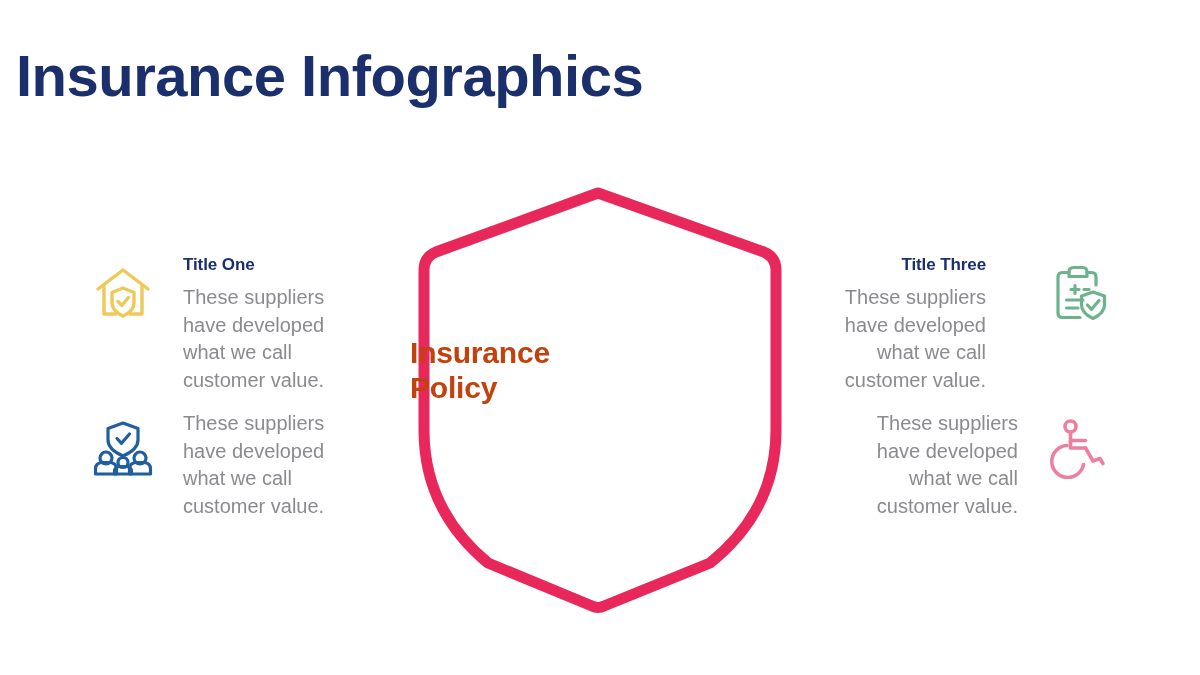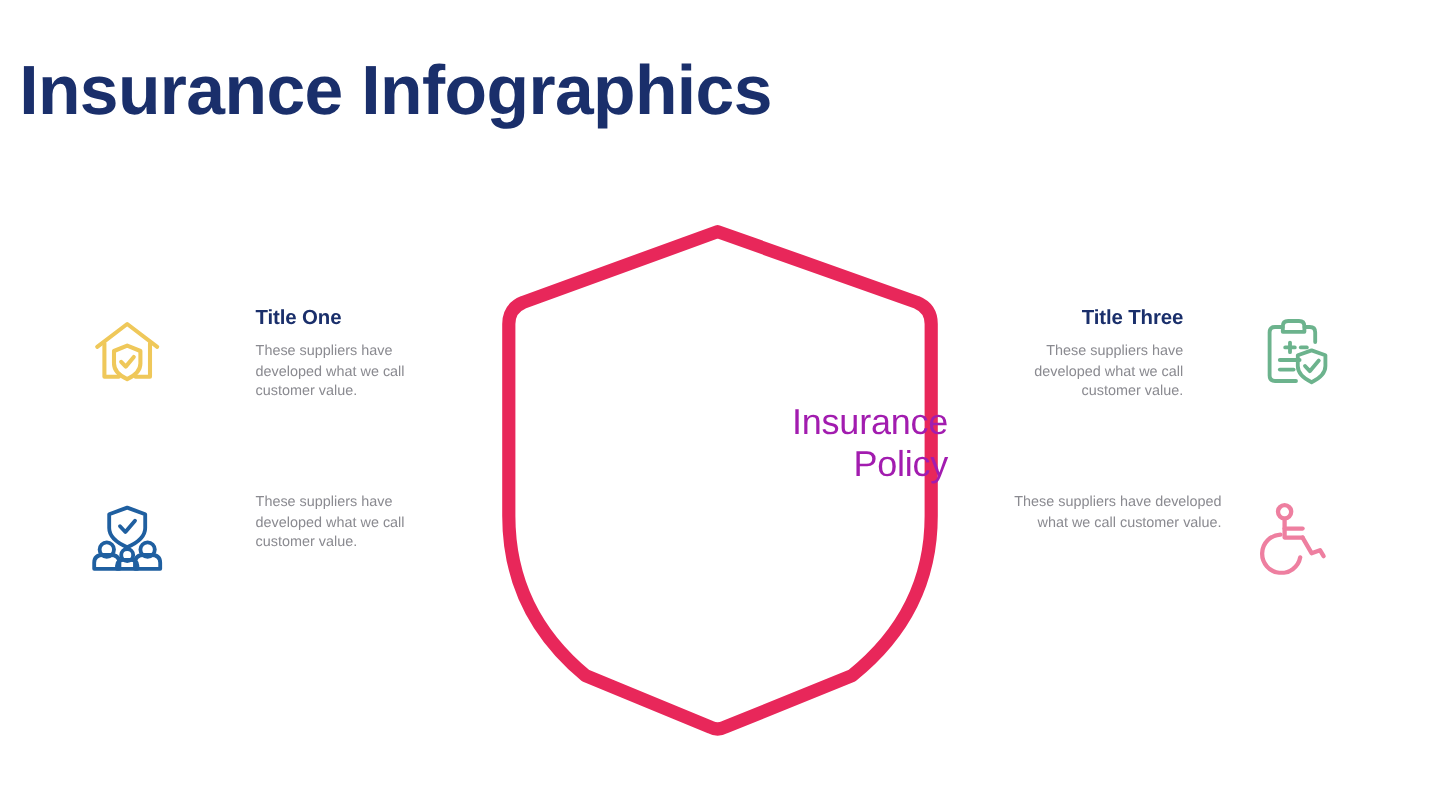--- a/index.html
+++ b/index.html
@@ -45,36 +45,36 @@
   #shield-svg {
     display: block;
     width: 380px;
     height: 440px;
   }
   #shield-label {
     position: absolute;
     left: 0;
     top: 155px;
     width: 380px;
-    text-align: right;
+    text-align: left;
     font-size: 30px;
-    font-weight: normal;
+    font-weight: bold;
     line-height: 1.18;
-    color: #a21caf;
+    color: #c2410c;
     letter-spacing: -0.2px;
   }
 
   
   .item {
     position: absolute;
     display: flex;
     align-items: flex-start;
     width: 280px;
   }
-  .item.left  { left: 72px; flex-direction: row; gap: 47px; }
+  .item.left  { left: 89px; flex-direction: row; }
   .item.right { left: 832px; flex-direction: row-reverse; }
 
   .item-icon {
     flex: 0 0 auto;
     width: 68px;
     height: 68px;
     display: flex;
     align-items: center;
     justify-content: center;
     margin-top: 4px;
@@ -88,21 +88,21 @@
   .item.right .item-text { text-align: right; margin-right: 26px; }
 
   .item-title {
     font-size: 17px;
     font-weight: bold;
     color: #1a2f6b;
     margin: 0 0 9px 0;
     letter-spacing: -0.1px;
   }
   .item-desc {
-    font-size: 12px;
+    font-size: 20px;
     color: #8a8a90;
     line-height: 1.38;
     margin: 0;
   }
 
   
   #item-1 { top: 255px; }
   #item-2 { top: 410px; }
   #item-3 { top: 255px; gap: 32px; }
   #item-4 { top: 410px; }

